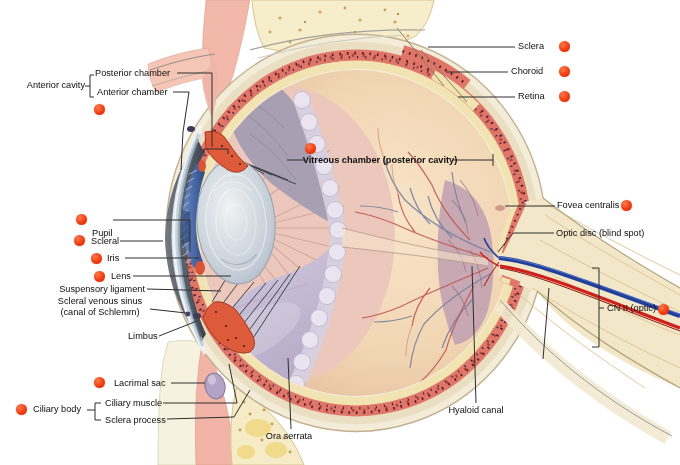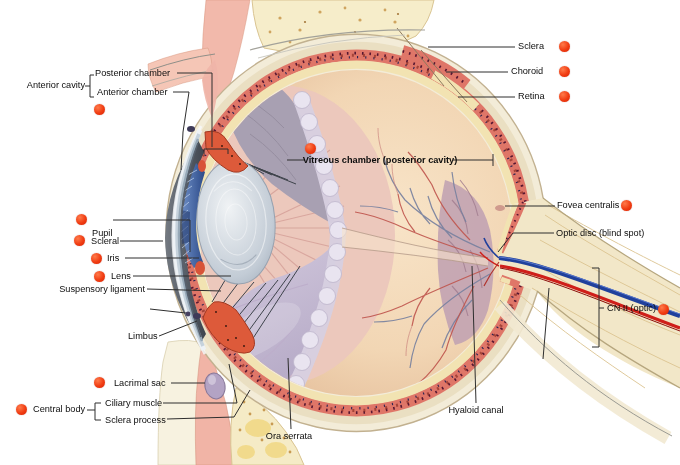--- a/index.html
+++ b/index.html
@@ -350,23 +350,25 @@
   <div class="lbl" style="left:97px;top:87px">Anterior chamber</div>
   <div class="lbl" style="left:518px;top:41px">Sclera</div>
   <div class="lbl" style="left:511px;top:66px">Choroid</div>
   <div class="lbl" style="left:518px;top:91px">Retina</div>
   <div class="lbl b c" style="left:380px;top:155px">Vitreous chamber (posterior cavity)</div>
   <div class="lbl" style="left:92px;top:228px">Pupil</div>
   <div class="lbl" style="left:91px;top:236px">Scleral</div>
   <div class="lbl" style="left:107px;top:253px">Iris</div>
   <div class="lbl" style="left:111px;top:271px">Lens</div>
   <div class="lbl r" style="right:535px;top:284px">Suspensory ligament</div>
+  <div class="lbl c" style="left:100px;top:296px">Scleral venous sinus
+(canal of Schlemm)</div>
   <div class="lbl" style="left:128px;top:331px">Limbus</div>
   <div class="lbl" style="left:114px;top:378px">Lacrimal sac</div>
-  <div class="lbl" style="left:33px;top:404px">Central body</div>
+  <div class="lbl" style="left:33px;top:404px">Ciliary body</div>
   <div class="lbl" style="left:105px;top:398px">Ciliary muscle</div>
   <div class="lbl" style="left:105px;top:415px">Sclera process</div>
   <div class="lbl c" style="left:289px;top:431px">Ora serrata</div>
   <div class="lbl c" style="left:476px;top:405px">Hyaloid canal</div>
   <div class="lbl" style="left:557px;top:200px">Fovea centralis</div>
   <div class="lbl" style="left:556px;top:228px">Optic disc (blind spot)</div>
   <div class="lbl" style="left:607px;top:303px">CN II (optic)</div>
 
   <span class="dot" style="left:94px;top:104px"></span>
   <span class="dot" style="left:559px;top:41px"></span>

